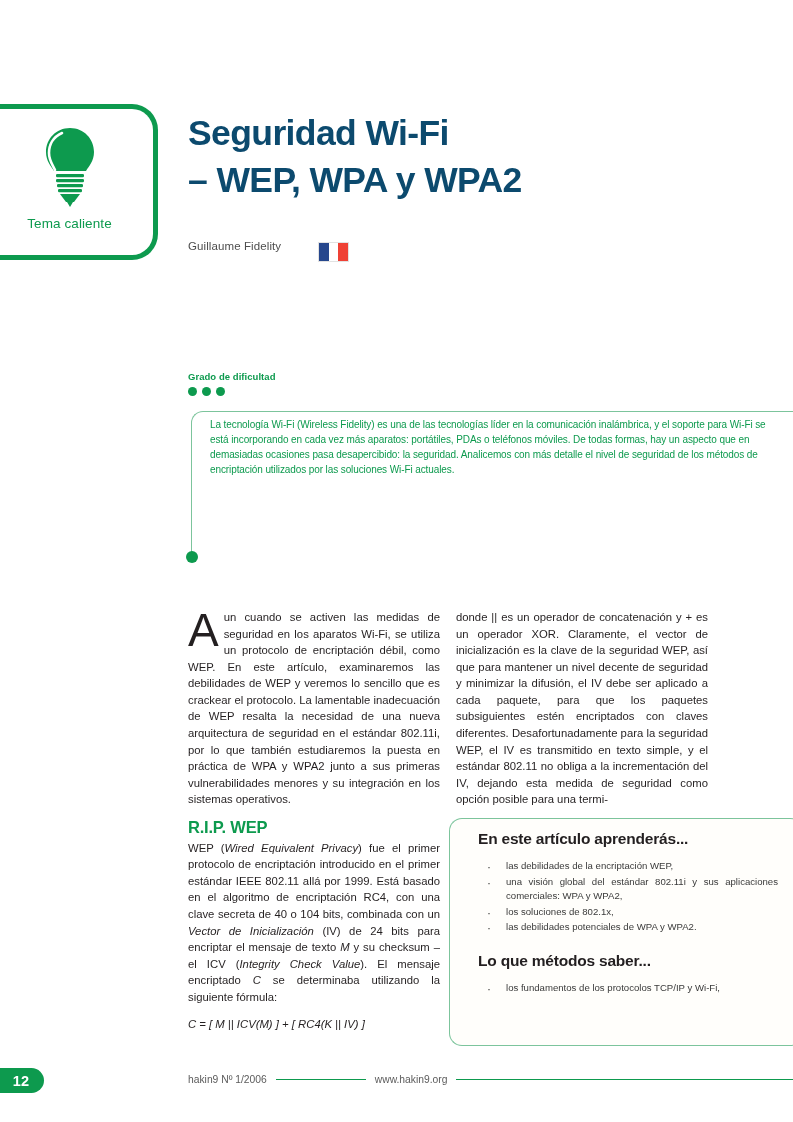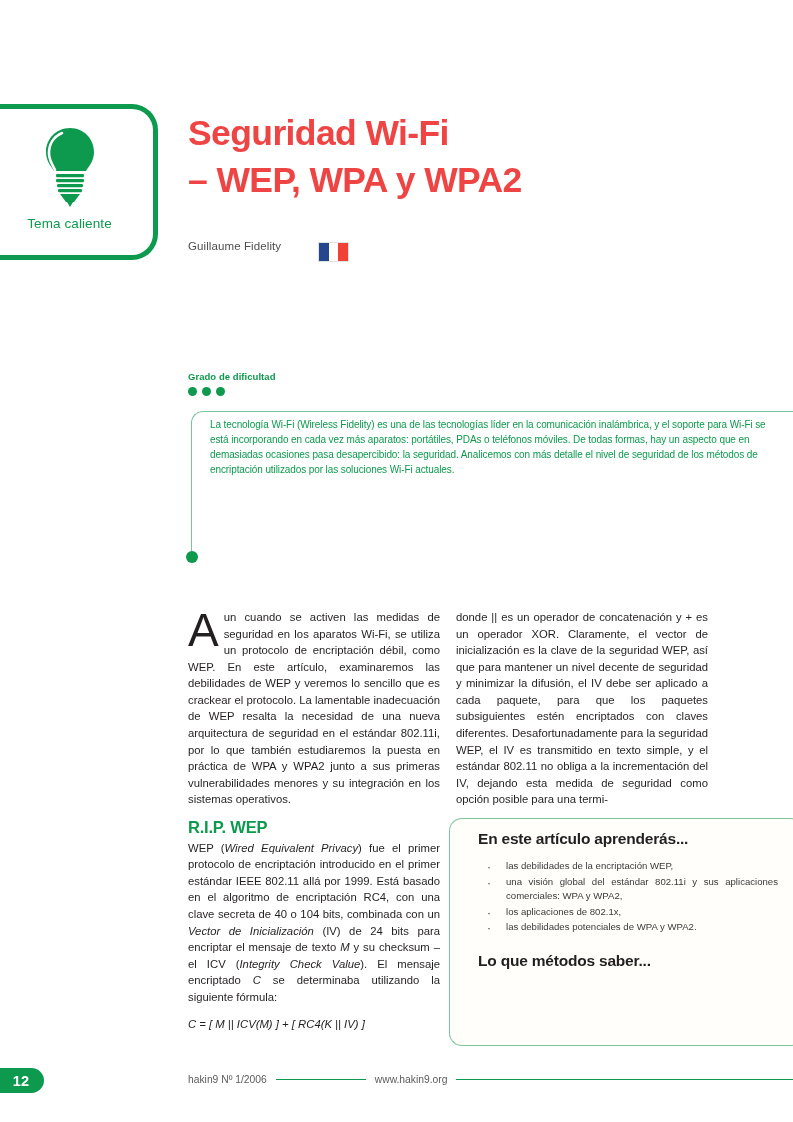--- a/index.html
+++ b/index.html
@@ -51,21 +51,21 @@
   
   .title {
     position: absolute;
     left: 188px;
     top: 86px;
     width: 560px;
     font-size: 35.5px;
     font-weight: bold;
     line-height: 1.33;
     letter-spacing: -0.6px;
-    color: #ef4444;
+    color: #0c4a6e;
   }
   .byline {
     position: absolute;
     left: 188px;
     top: 240px;
     font-size: 11.5px;
     color: #4d4d4d;
     letter-spacing: 0.1px;
   }
   .flag {
@@ -322,25 +322,26 @@
 <div class="col col-right">
   <p>donde || es un operador de concatenación y + es un operador XOR. Claramente, el vector de inicialización es la clave de la seguridad WEP, así que para mantener un nivel decente de seguridad y minimizar la difusión, el IV debe ser aplicado a cada paquete, para que los paquetes subsiguientes estén encriptados con claves diferentes. Desafortunadamente para la seguridad WEP, el IV es transmitido en texto simple, y el estándar 802.11 no obliga a la incrementación del IV, dejando esta medida de seguridad como opción posible para una termi-</p>
 </div>
 
 <div class="info-box"></div>
 <div class="info-inner">
   <h3 class="info-title">En este artículo aprenderás...</h3>
   <ul class="info-list">
     <li>las debilidades de la encriptación WEP,</li>
     <li>una visión global del estándar 802.11i y sus aplicaciones comerciales: WPA y WPA2,</li>
-    <li>los aplicaciones de 802.1x,</li>
+    <li>los soluciones de 802.1x,</li>
     <li>las debilidades potenciales de WPA y WPA2.</li>
   </ul>
   <h3 class="info-title second">Lo que métodos saber...</h3>
   <ul class="info-list">
+    <li>los fundamentos de los protocolos TCP/IP y Wi-Fi,</li>
   </ul>
 </div>
 
 <div class="page-badge">12</div>
 <div class="footer-bar">
   <span>hakin9 Nº 1/2006</span>
   <span class="footer-rule short"></span>
   <span>www.hakin9.org</span>
   <span class="footer-rule"></span>
 </div>

